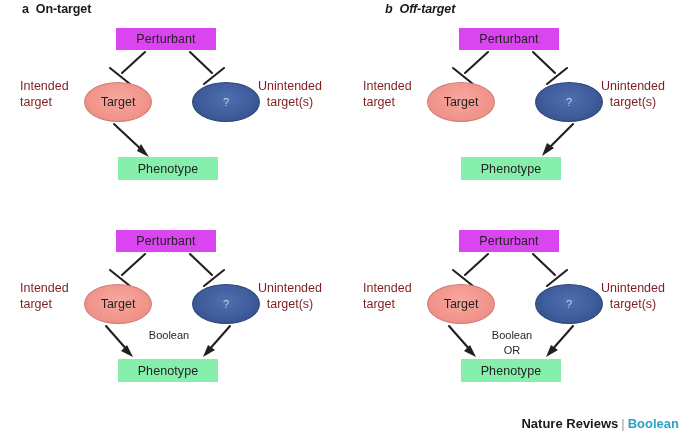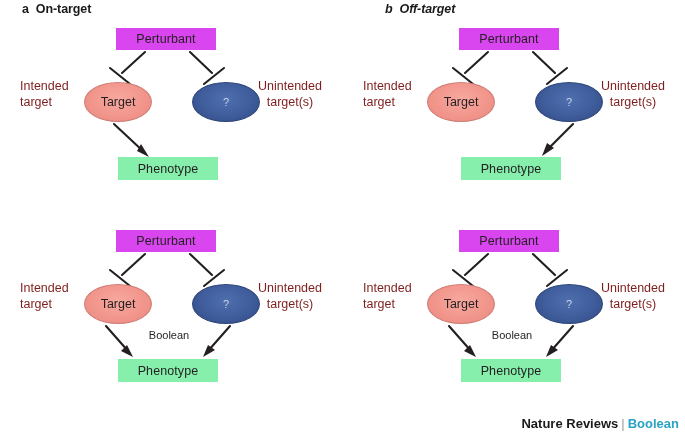--- a/index.html
+++ b/index.html
@@ -310,20 +310,21 @@
       </g>
     </svg>
 
     <div class="node-box box-perturbant">Perturbant</div>
     <div class="node-ellipse ell-target">Target</div>
     <div class="node-ellipse ell-unknown">?</div>
     <div class="node-box box-phenotype">Phenotype</div>
 
     <div class="bool-label">
       <div>Boolean</div>
+      <div>OR</div>
     </div>
 
     <div class="side-label label-intended">
       <div>Intended</div>
       <div>target</div>
     </div>
     <div class="side-label label-unintended">
       <div>Unintended</div>
       <div>target(s)</div>
     </div>

